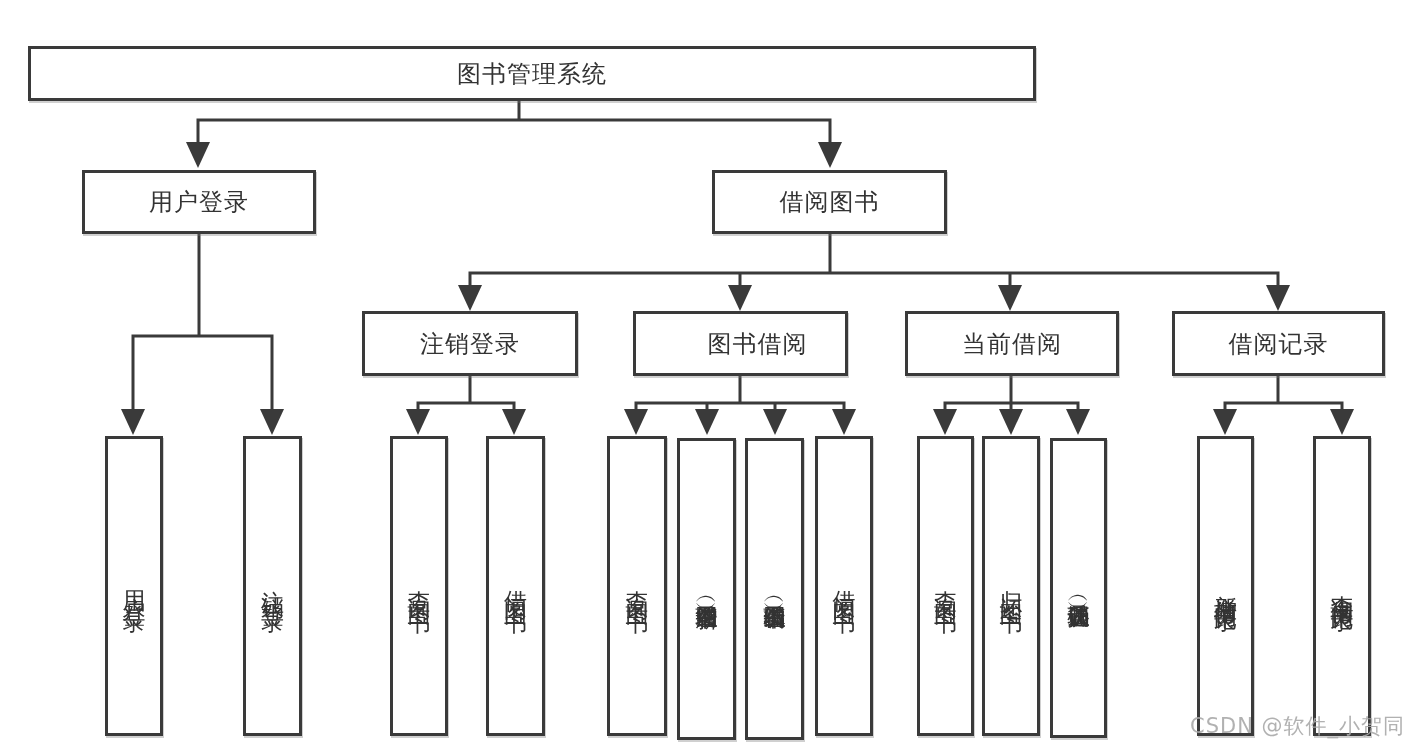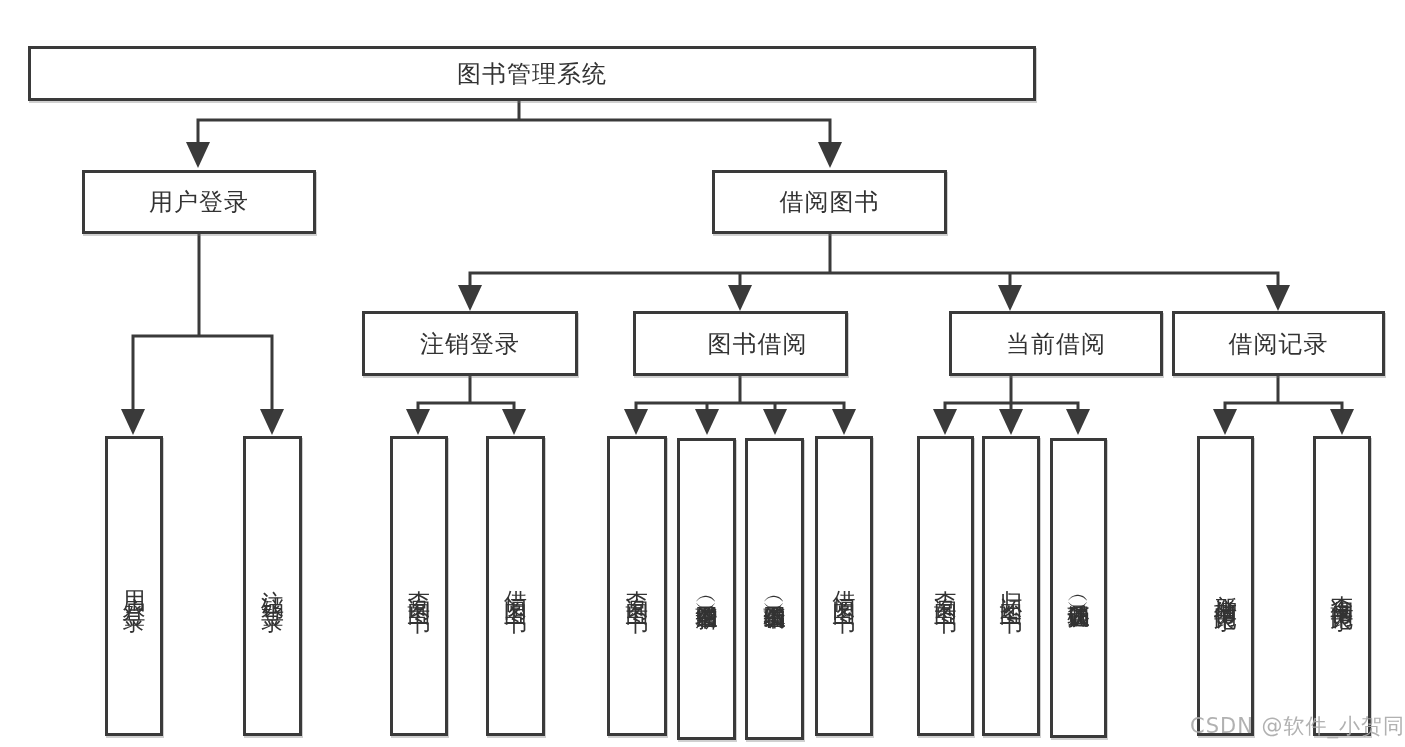--- a/index.html
+++ b/index.html
@@ -108,21 +108,21 @@
     </g>
   </svg>
 
   <div class="hnode" style="left:28px; top:14px; width:1008px; height:55px;margin-top:32px;">图书管理系统</div>
 
   <div class="hnode" style="left:82px; top:170px; width:234px; height:64px;">用户登录</div>
   <div class="hnode" style="left:712px; top:170px; width:235px; height:64px;">借阅图书</div>
 
   <div class="hnode" style="left:362px; top:311px; width:216px; height:65px;">注销登录</div>
   <div class="hnode" style="left:633px; top:311px; width:215px; height:65px;padding-left:34px;">图书借阅</div>
-  <div class="hnode" style="left:905px; top:311px; width:214px; height:65px;margin-left:44px;">当前借阅</div>
+  <div class="hnode" style="left:905px; top:311px; width:214px; height:65px;">当前借阅</div>
   <div class="hnode" style="left:1172px; top:311px; width:213px; height:65px;">借阅记录</div>
 
   <div class="vnode v4" style="left:105px; top:436px; width:58px; height:300px;">用户登录</div>
   <div class="vnode v4" style="left:243px; top:436px; width:59px; height:300px;">注销登录</div>
 
   <div class="vnode v4" style="left:390px; top:436px; width:58px; height:300px;">查询图书</div>
   <div class="vnode v4" style="left:486px; top:436px; width:59px; height:300px;">借阅图书</div>
 
   <div class="vnode v4" style="left:607px; top:436px; width:60px; height:300px;">查询图书</div>
   <div class="vnode v8" style="left:677px; top:438px; width:59px; height:302px;">新增图书（管理员）</div>

